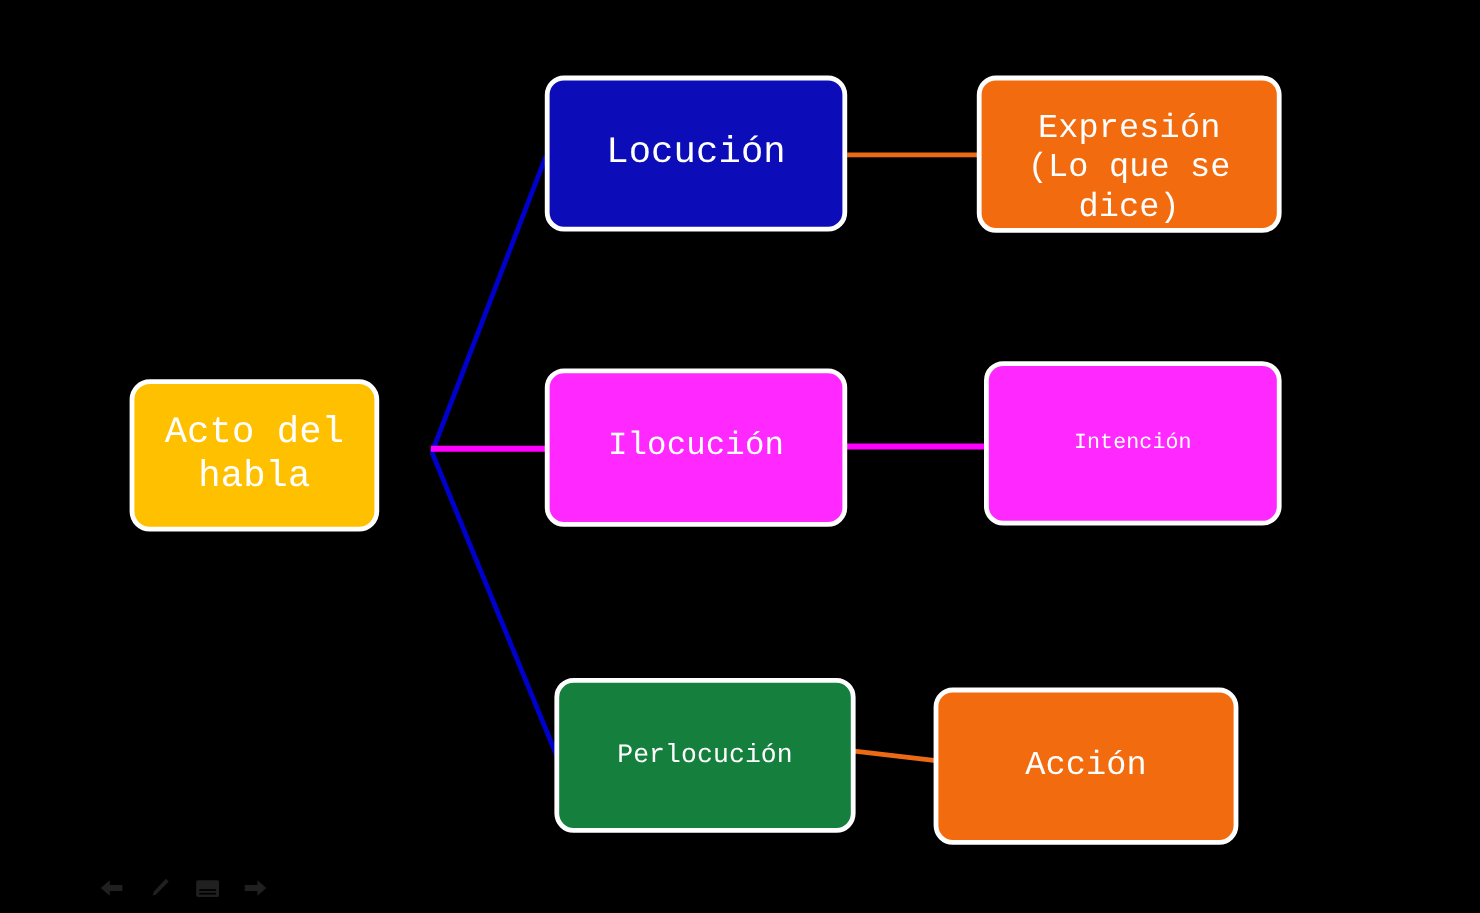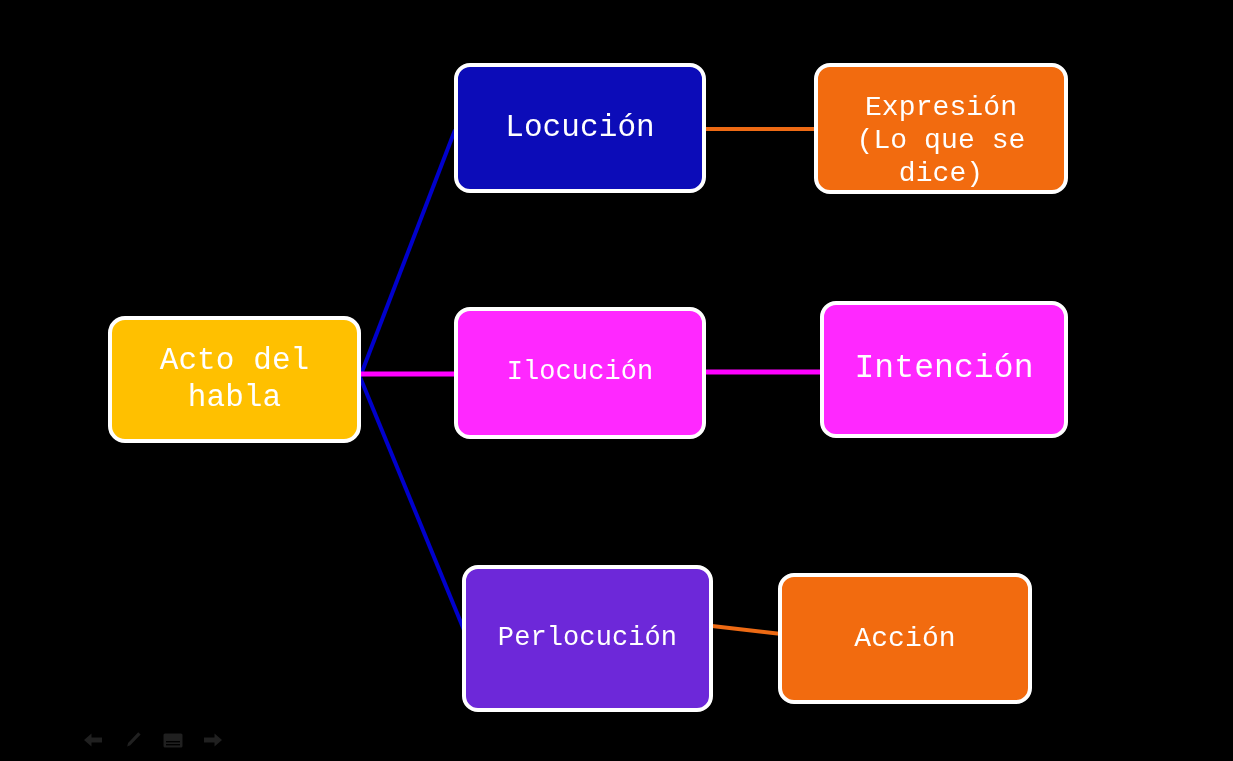--- a/index.html
+++ b/index.html
@@ -51,21 +51,21 @@
     display: block;
     width: 100%;
     padding: 0 8px;
     box-sizing: border-box;
     font-family: Liberation Mono, monospace;
   }
   .node .line2 { display: block; }
 
   
   #node-acto {
-    left: 108px;  top: 316px;  width: 253px;  height: 127px;
+    left: 108px;  top: 316px;  width: 208px;  height: 127px;
     background: #FFC000;
     font-size: 31px;
     border-radius: 17px;
   }
   #node-locucion {
     left: 454px;  top: 63px;   width: 252px;  height: 130px;
     background: #0C0CB8;
     font-size: 31px;
   }
   #node-expresion {
@@ -75,26 +75,26 @@
     align-items: flex-end;
   }
   #node-ilocucion {
     left: 454px;  top: 307px;  width: 252px;  height: 132px;
     background: #FF28FF;
     font-size: 27px;
   }
   #node-intencion {
     left: 820px;  top: 301px;  width: 248px;  height: 137px;
     background: #FF28FF;
-    font-size: 33px;
+    font-size: 18px;
   }
   #node-perlocucion {
-    left: 462px;  top: 565px;  width: 251px;  height: 147px;
-    background: #6d28d9;
-    font-size: 27px;
+    left: 462px;  top: 565px;  width: 251px;  height: 129px;
+    background: #15803d;
+    font-size: 22px;
   }
   #node-accion {
     left: 778px;  top: 573px;  width: 254px;  height: 131px;
     background: #F26B0F;
     font-size: 28px;
   }
 
   
   #slideshow-toolbar {
     position: absolute;

